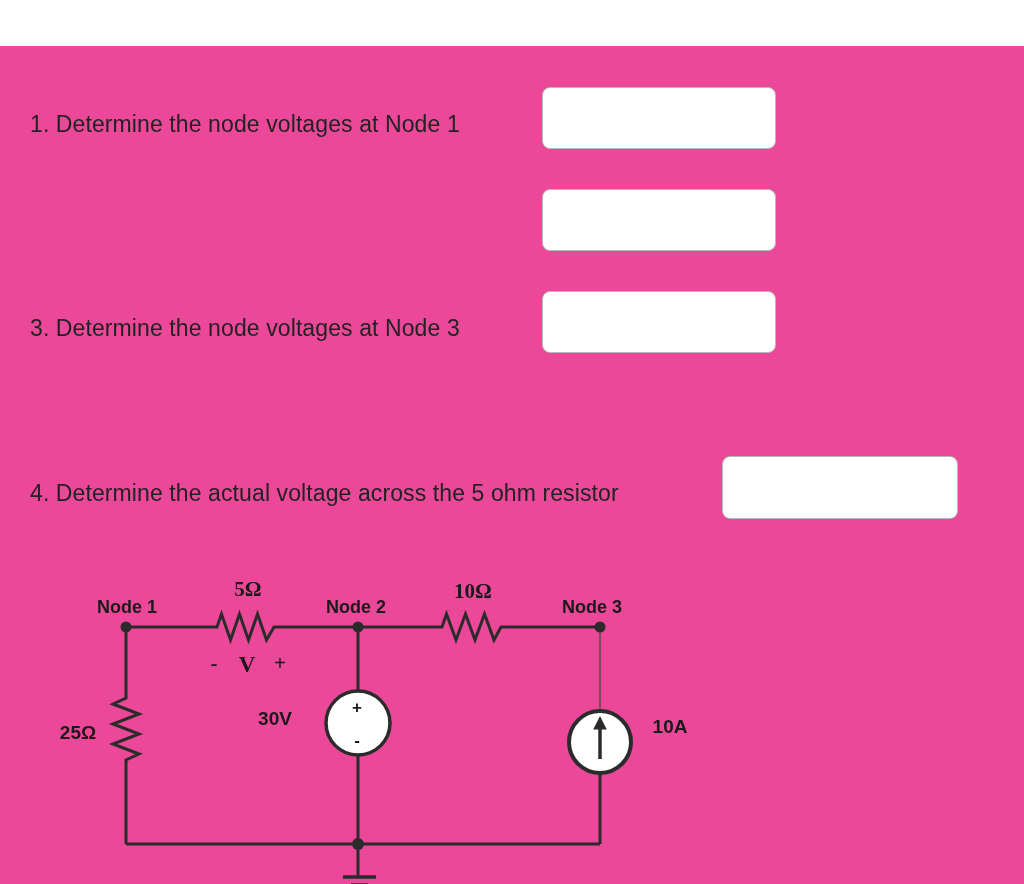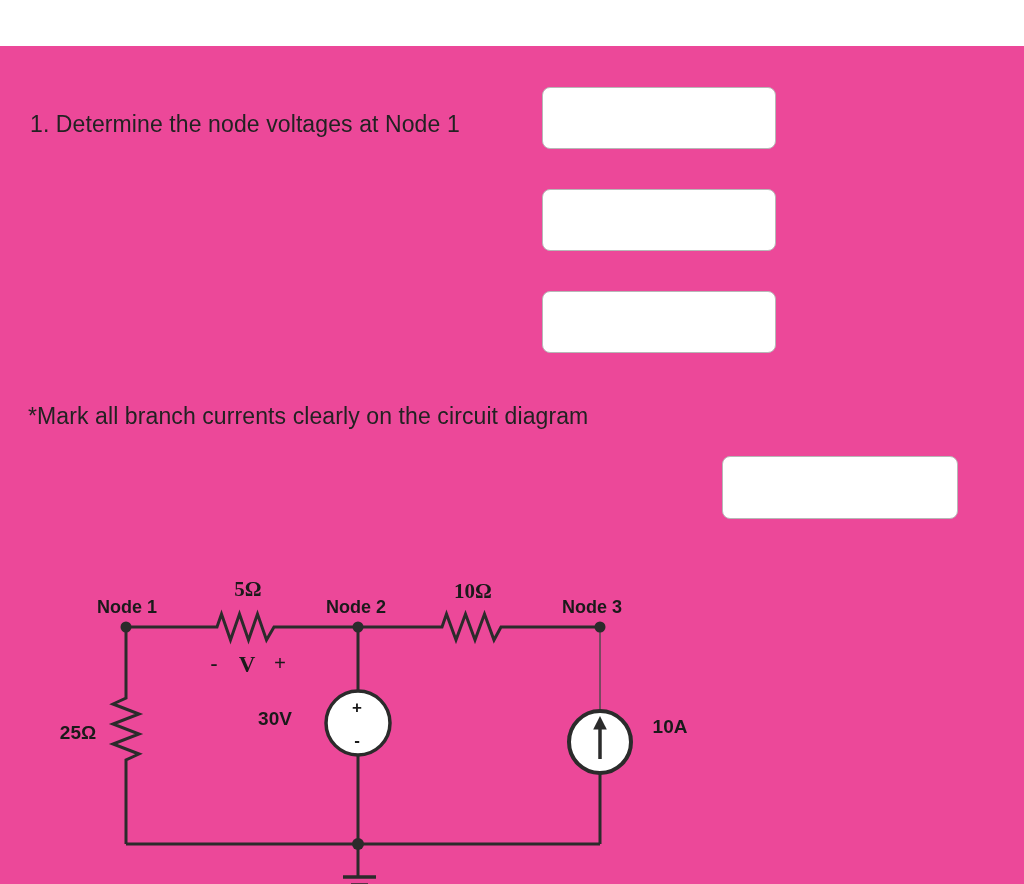--- a/index.html
+++ b/index.html
@@ -103,24 +103,25 @@
 </head>
 <body>
 
 <div class="canvas">
 
   <span class="qtext p-q1t">1. Determine the node voltages at Node 1</span>
   <input type="text" class="answer-box p-q1b" value="" style="">
 
   <input type="text" class="answer-box p-q2b" value="" style="">
 
+  <span class="qtext p-q3t">3. Determine the node voltages at Node 3</span>
   <input type="text" class="answer-box p-q3b" value="" style="">
 
-  <span class="qtext p-note">*Mark all branch currents clearly on the circuit diagram</span>
 
+  <span class="qtext p-q4t">4. Determine the actual voltage across the 5 ohm resistor</span>
   <input type="text" class="answer-box p-q4b" value="" style="">
 
   <svg class="circuit-svg" viewBox="0 505 724 379" xmlns="http://www.w3.org/2000/svg">
 
     <path class="wire" d="M126 581 H217
              L221.5 568 L230.5 594 L239.5 568 L248.5 594 L257.5 568 L266.5 594 L274 581
              H442
              L446.5 568 L456 594 L465.5 568 L475 594 L484.5 568 L494 594 L501 581
              H600"></path>
 

